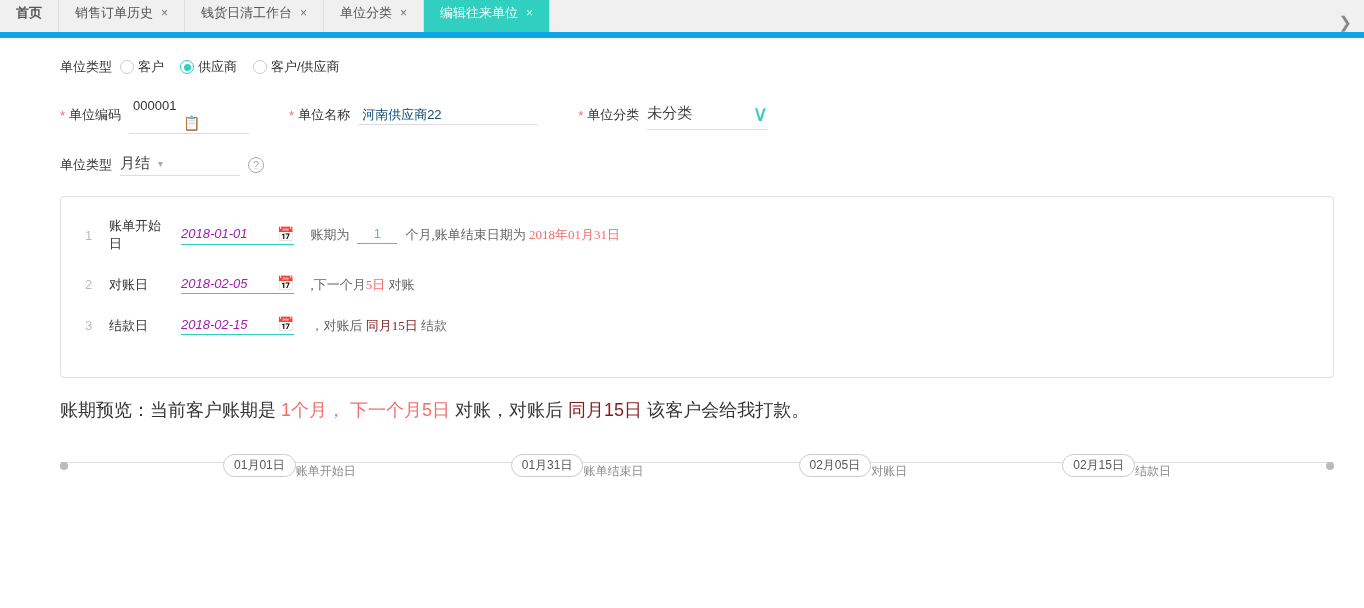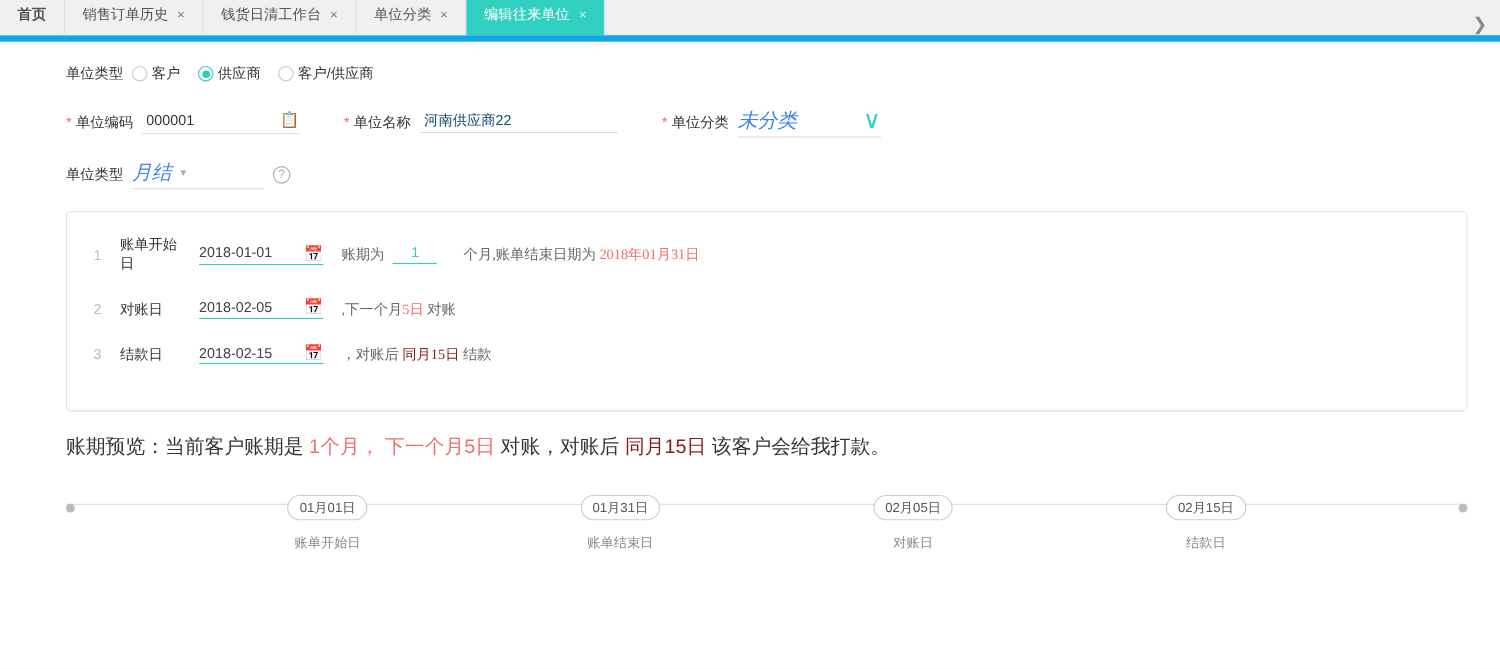--- a/index.html
+++ b/index.html
@@ -58,33 +58,33 @@
       border-color: #30cfc0;
     }
     .radio-circle.checked::after {
       content: ''; width: 7px; height: 7px; border-radius: 50%; background: #30cfc0;
     }
     .form-input {
       border: none; border-bottom: 1px solid #ddd; outline: none; padding: 2px 4px;
       font-size: 13px; color: #0c4a6e; min-width: 120px;
     }
     .input-with-icon {
-      display: flex; align-items: center; border-bottom: 1px solid #ddd; padding-bottom: 2px;
+      display: flex; align-items: center; border-bottom: 1px solid #ddd; padding-bottom: 2px; flex-direction: column;
     }
     .input-with-icon input {
       border: none; outline: none; font-size: 13px; color: #333;
     }
     .calendar-icon {
       color: #aaa; margin-left: 6px; font-size: 14px; cursor: pointer;
     }
     .select-wrapper {
       display: flex; align-items: center; border-bottom: 1px solid #ddd; padding-bottom: 2px; min-width: 120px;
     }
     .select-value {
-      color: #3b82f6; font-size: 18px; font-style: italic;
+      color: #404040; font-size: 15px;
     }
     .chevron-down {
       margin-left: 8px; color: #aaa; font-size: 10px; cursor: pointer;
     }
     .help-icon {
       margin-left: 8px; color: #aaa; border: 1px solid #aaa; border-radius: 50%;
       width: 16px; height: 16px; display: inline-flex; align-items: center; justify-content: center;
       font-size: 11px; cursor: pointer;
     }
     .dropdown-icon {
@@ -105,21 +105,21 @@
     .period-num {
       color: #bbb; width: 24px; font-size: 13px; flex-shrink: 0;
     }
     .period-field-label {
       color: #333; margin-right: 16px; width: 56px; flex-shrink: 0;
     }
     .period-input-wrapper {
       display: flex; align-items: center; border-bottom: 1px solid #30cfc0; padding-bottom: 2px; margin-right: 8px;
     }
     .period-input {
-      border: none; outline: none; font-size: 13px; color: #404040; width: 90px;
+      border: none; outline: none; font-size: 13px; color: #a21caf; width: 90px; font-style: italic;
     }
     .period-suffix {
       color: #666; font-size: 13px; font-family: Liberation Serif, serif;
     }
     .highlight-orange { color: #f56c6c; }
     .highlight-teal { color: #7f1d1d; }
     .month-input-wrapper {
       border-bottom: 1px solid #30cfc0; padding-bottom: 2px;
     }
     .month-input {
@@ -143,21 +143,21 @@
     }
     .timeline-items {
       display: flex; width: 100%; justify-content: space-between; position: relative; z-index: 1;
     }
     .timeline-dot-start, .timeline-dot-end {
       width: 8px; height: 8px; border-radius: 50%; background: #ddd; margin-bottom: 8px; flex-shrink: 0;
     }
     .timeline-dot-start { background: #bbb; }
     .timeline-dot-end { background: #bbb; }
     .timeline-node {
-      display: flex; flex-direction: column; align-items: center;
+      display: flex; align-items: center;
     }
     .timeline-badge {
       border: 1px solid #ccc; border-radius: 12px; padding: 2px 10px; font-size: 12px; color: #555;
       background: #fff; margin-bottom: 8px; white-space: nowrap;
     }
     .timeline-node-label {
       font-size: 12px; color: #888; margin-top: 4px;
     }
   </style>
 </head>
@@ -249,21 +249,21 @@
       <span class="period-num">1</span>
       <span class="period-field-label">账单开始日</span>
       <div class="period-input-wrapper">
         <input type="text" class="period-input" value="2018-01-01" style="">
         <span class="calendar-icon" style="color:#30cfc0;">📅</span>
       </div>
       <span class="period-suffix" style="margin: 0 8px;">账期为</span>
       <div class="month-input-wrapper">
         <input type="text" class="month-input" value="1" style="">
       </div>
-      <span class="period-suffix" style="margin-left:24px;">
+      <span class="period-suffix" style="margin-left:8px;">
         <span>个月,账单结束日期为</span>
         <span class="highlight-orange">2018年01月31日</span>
       </span>
     </div>
 
     <div class="period-row">
       <span class="period-num">2</span>
       <span class="period-field-label">对账日</span>
       <div class="period-input-wrapper">
         <input type="text" class="period-input" value="2018-02-05" style="">

